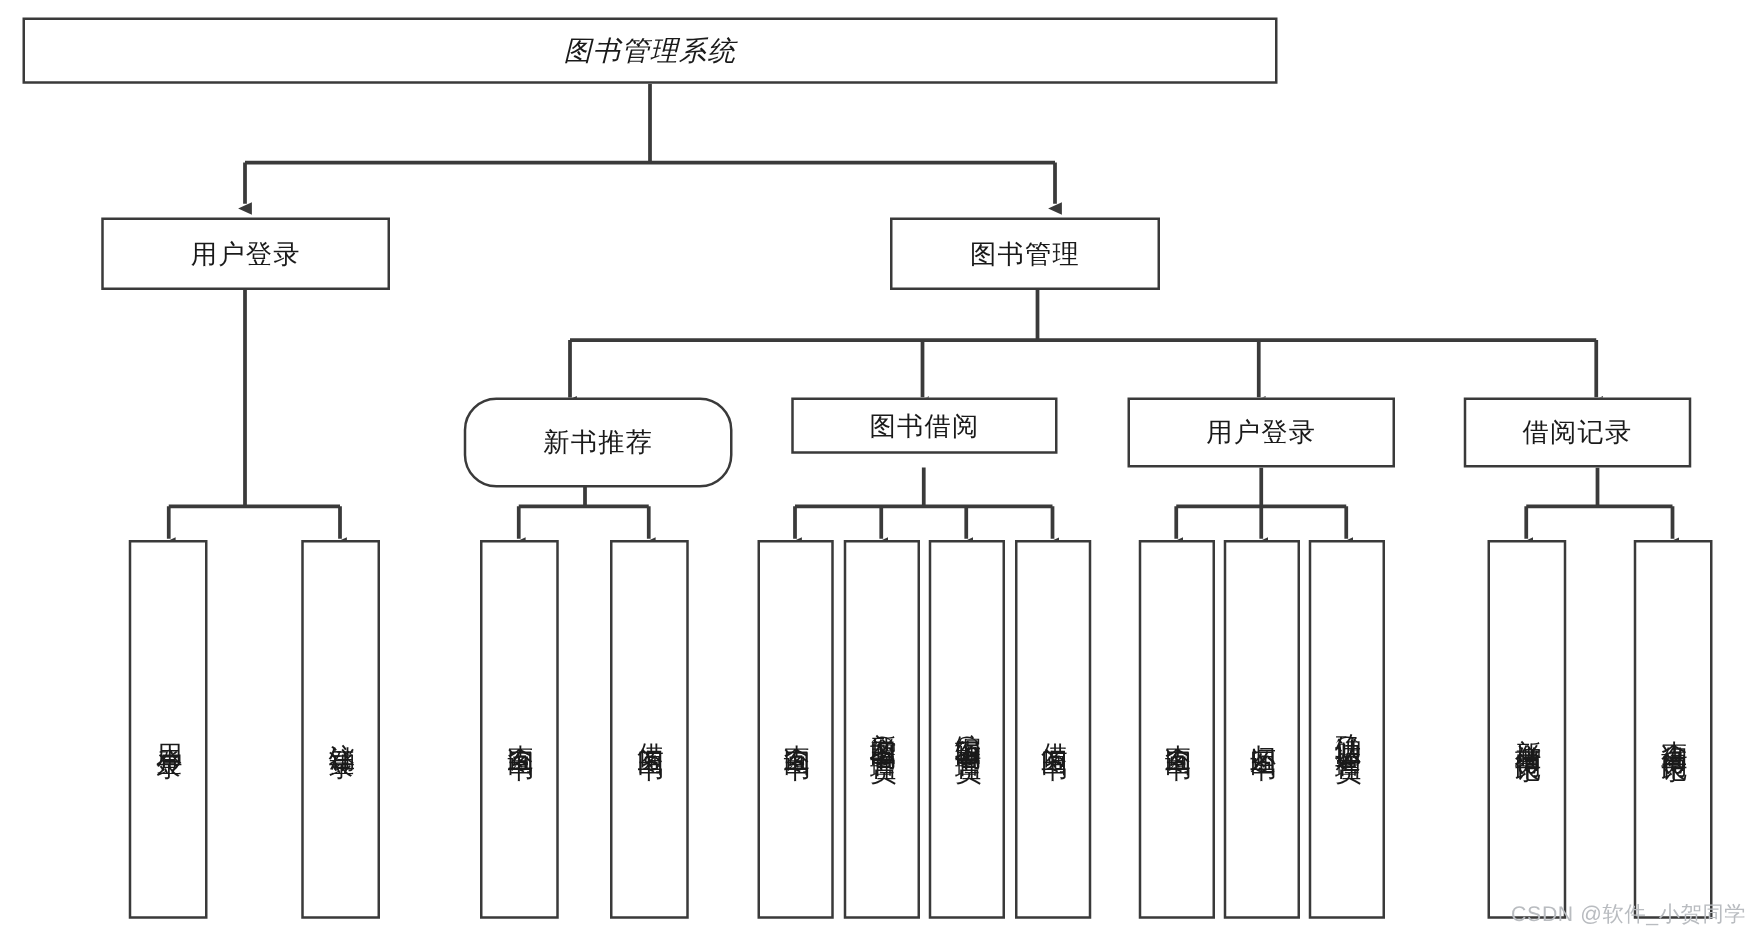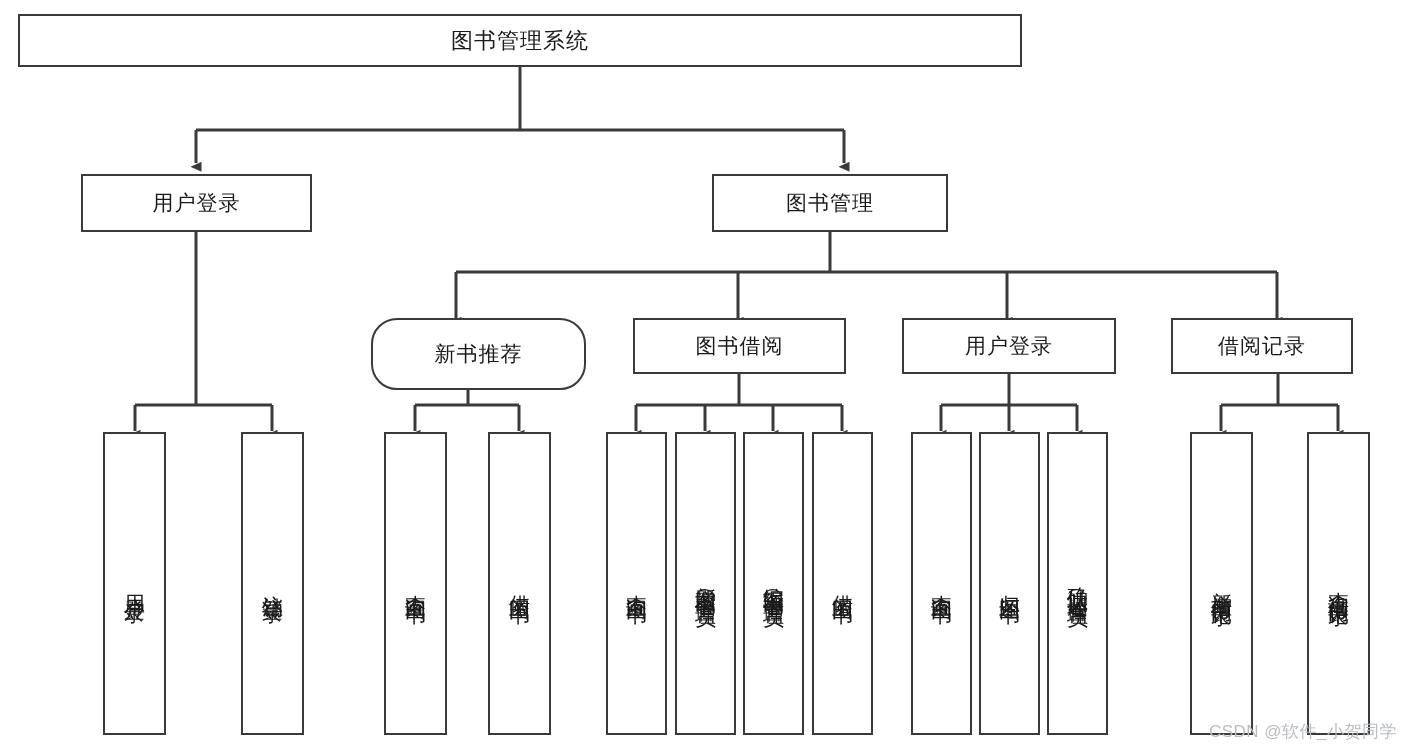--- a/index.html
+++ b/index.html
@@ -92,35 +92,35 @@
     <path d="M1009,405 L1009,431" marker-end="url(#arw)"></path>
     <path d="M1077,405 L1077,431" marker-end="url(#arw)"></path>
 
     <path d="M1278,374 L1278,405"></path>
     <path d="M1221,405 L1338,405"></path>
     <path d="M1221,405 L1221,431" marker-end="url(#arw)"></path>
     <path d="M1338,405 L1338,431" marker-end="url(#arw)"></path>
   </g>
 </svg>
 
-<div class="node h root" style="left:18px;top:14px;width:1004px;height:53px;">
+<div class="node h root" style="left:18px;top:14px;width:1004px;height:53px;font-style:italic;">
   <span>图书管理系统</span>
 </div>
 
 <div class="node h" style="left:81px;top:174px;width:231px;height:58px;">
   <span>用户登录</span>
 </div>
-<div class="node h" style="left:712px;top:174px;width:236px;height:58px;">
+<div class="node h" style="left:712px;top:174px;width:216px;height:58px;">
   <span>图书管理</span>
 </div>
 
 <div class="node h" style="left:371px;top:318px;width:215px;height:72px;border-radius:26px;">
   <span>新书推荐</span>
 </div>
-<div class="node h" style="left:633px;top:318px;width:213px;height:56px;">
+<div class="node h" style="left:633px;top:318px;width:213px;height:45px;">
   <span>图书借阅</span>
 </div>
 <div class="node h" style="left:902px;top:318px;width:214px;height:56px;">
   <span>用户登录</span>
 </div>
 <div class="node h" style="left:1171px;top:318px;width:182px;height:56px;">
   <span>借阅记录</span>
 </div>
 
 <div class="node v" style="left:103px;top:432px;width:63px;height:303px;">

